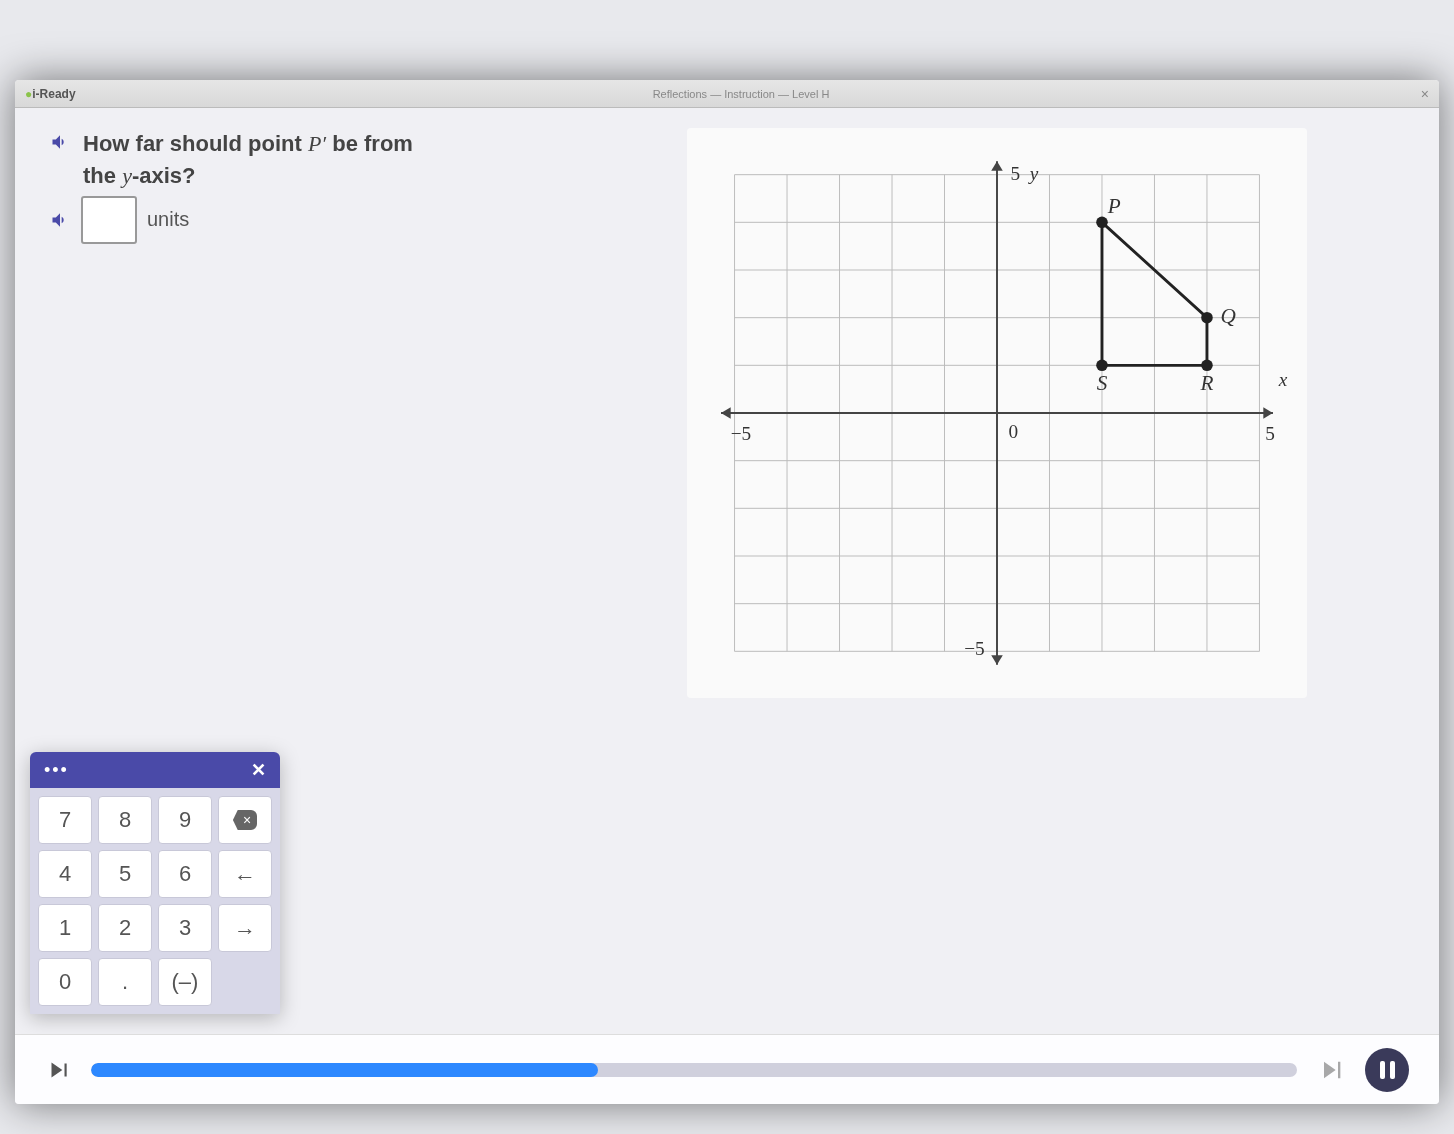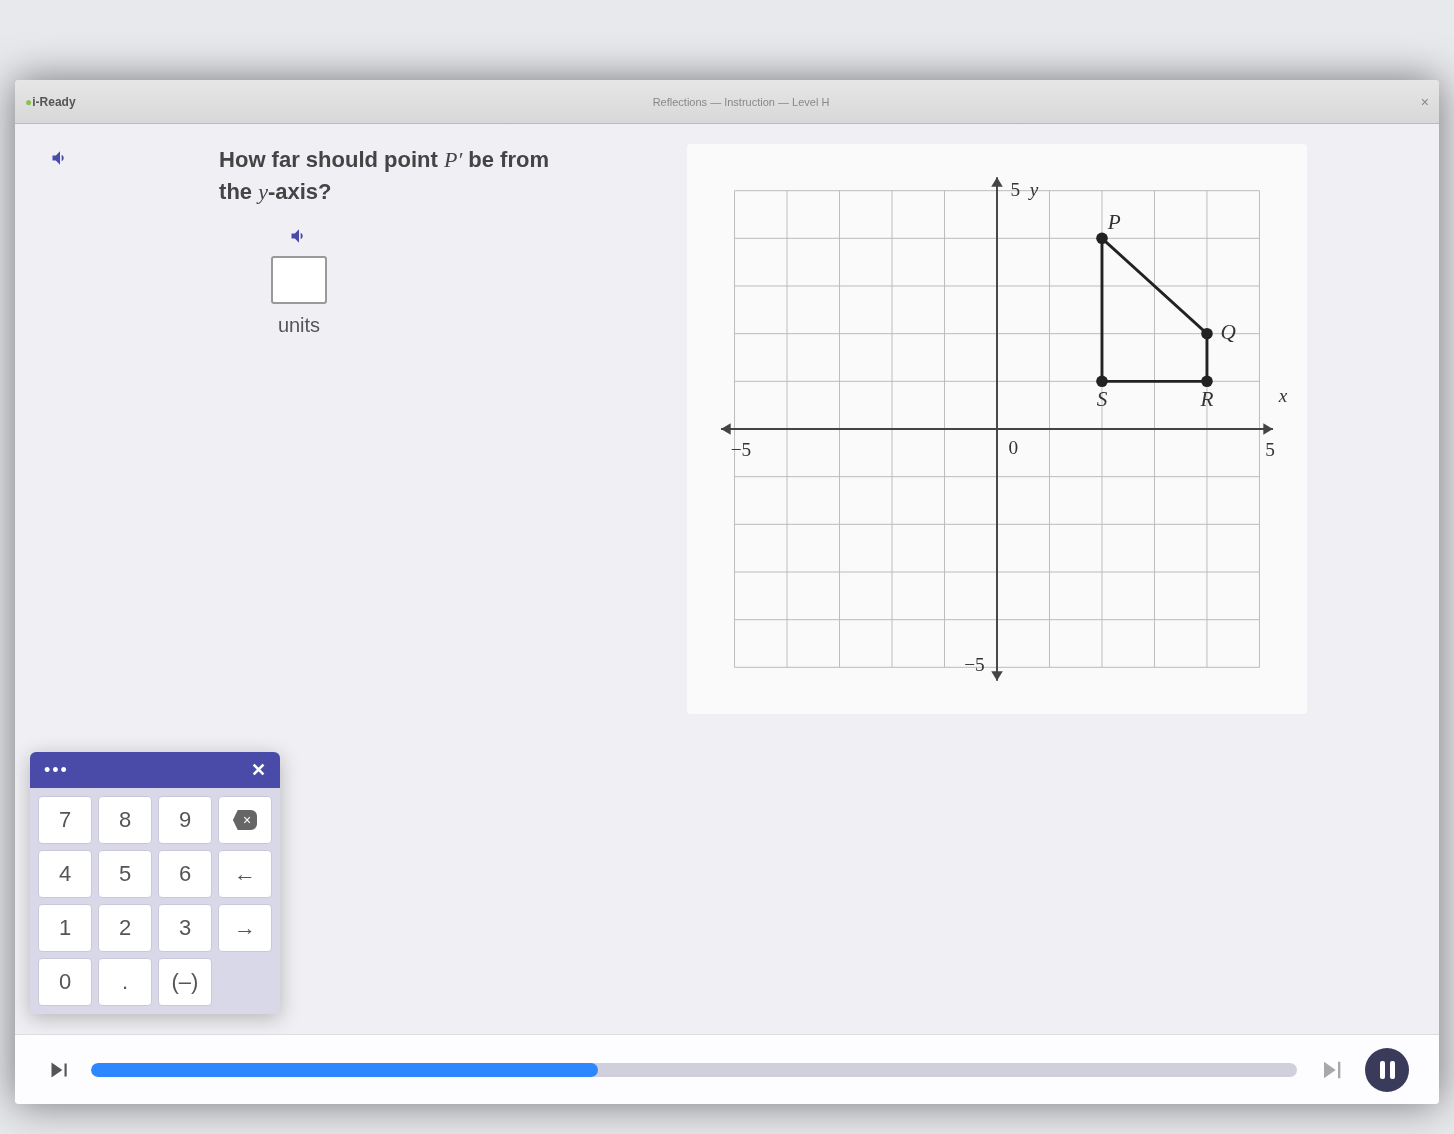--- a/index.html
+++ b/index.html
@@ -13,21 +13,21 @@
     }
     .photo-frame {
       position: absolute;
       top: 80px; left: 15px; right: 15px; bottom: 30px;
       background: #f0f0f4;
       box-shadow: 0 0 40px rgba(0,0,0,0.5);
       border-radius: 4px;
       overflow: hidden;
     }
     .title-bar {
-      height: 44px;
+      height: 28px;
       background: linear-gradient(#e6e6e6, #d8d8d8);
       display: flex;
       align-items: center;
       padding: 0 10px;
       font-size: 12px;
       color: #666;
       border-bottom: 1px solid #bbb;
       position: relative;
     }
     .title-bar .brand { font-weight: bold; color: #555; }
@@ -46,25 +46,25 @@
     .instruction-bar .audio-icon { width: 22px; height: 18px; }
     .instruction-bar .math-i { font-style: italic; font-family: 'Times New Roman', serif; }
     .content-area {
       display: flex;
       padding: 20px 34px 0 34px;
       gap: 40px;
       height: calc(100% - 150px);
       position: relative;
     }
     .left-col { flex: 0 0 500px; }
-    .question-row { display: flex; align-items: flex-start; gap: 12px; margin-bottom: 18px; justify-content: space-between; }
+    .question-row { display: flex; align-items: flex-start; gap: 12px; margin-bottom: 4px; }
     .question-row .audio-btn { flex: 0 0 auto; margin-top: 4px; cursor: pointer; }
     .question-text { font-size: 22px; font-weight: bold; color: #444; line-height: 1.45; }
     .question-text .mi { font-style: italic; font-family: 'Times New Roman', serif; font-weight: normal; }
-    .answer-row { display: flex; align-items: center; gap: 10px; margin-left: 0; flex-direction: column; }
+    .answer-row { display: flex; align-items: center; gap: 10px; margin-left: 0; }
     .answer-row .audio-btn { cursor: pointer; }
     .answer-box {
       width: 56px; height: 48px;
       border: 2px solid #999; background: #fff;
       border-radius: 3px;
     }
     .units-label { font-size: 20px; color: #555; }
     .right-col {
       flex: 1;
       display: flex;

